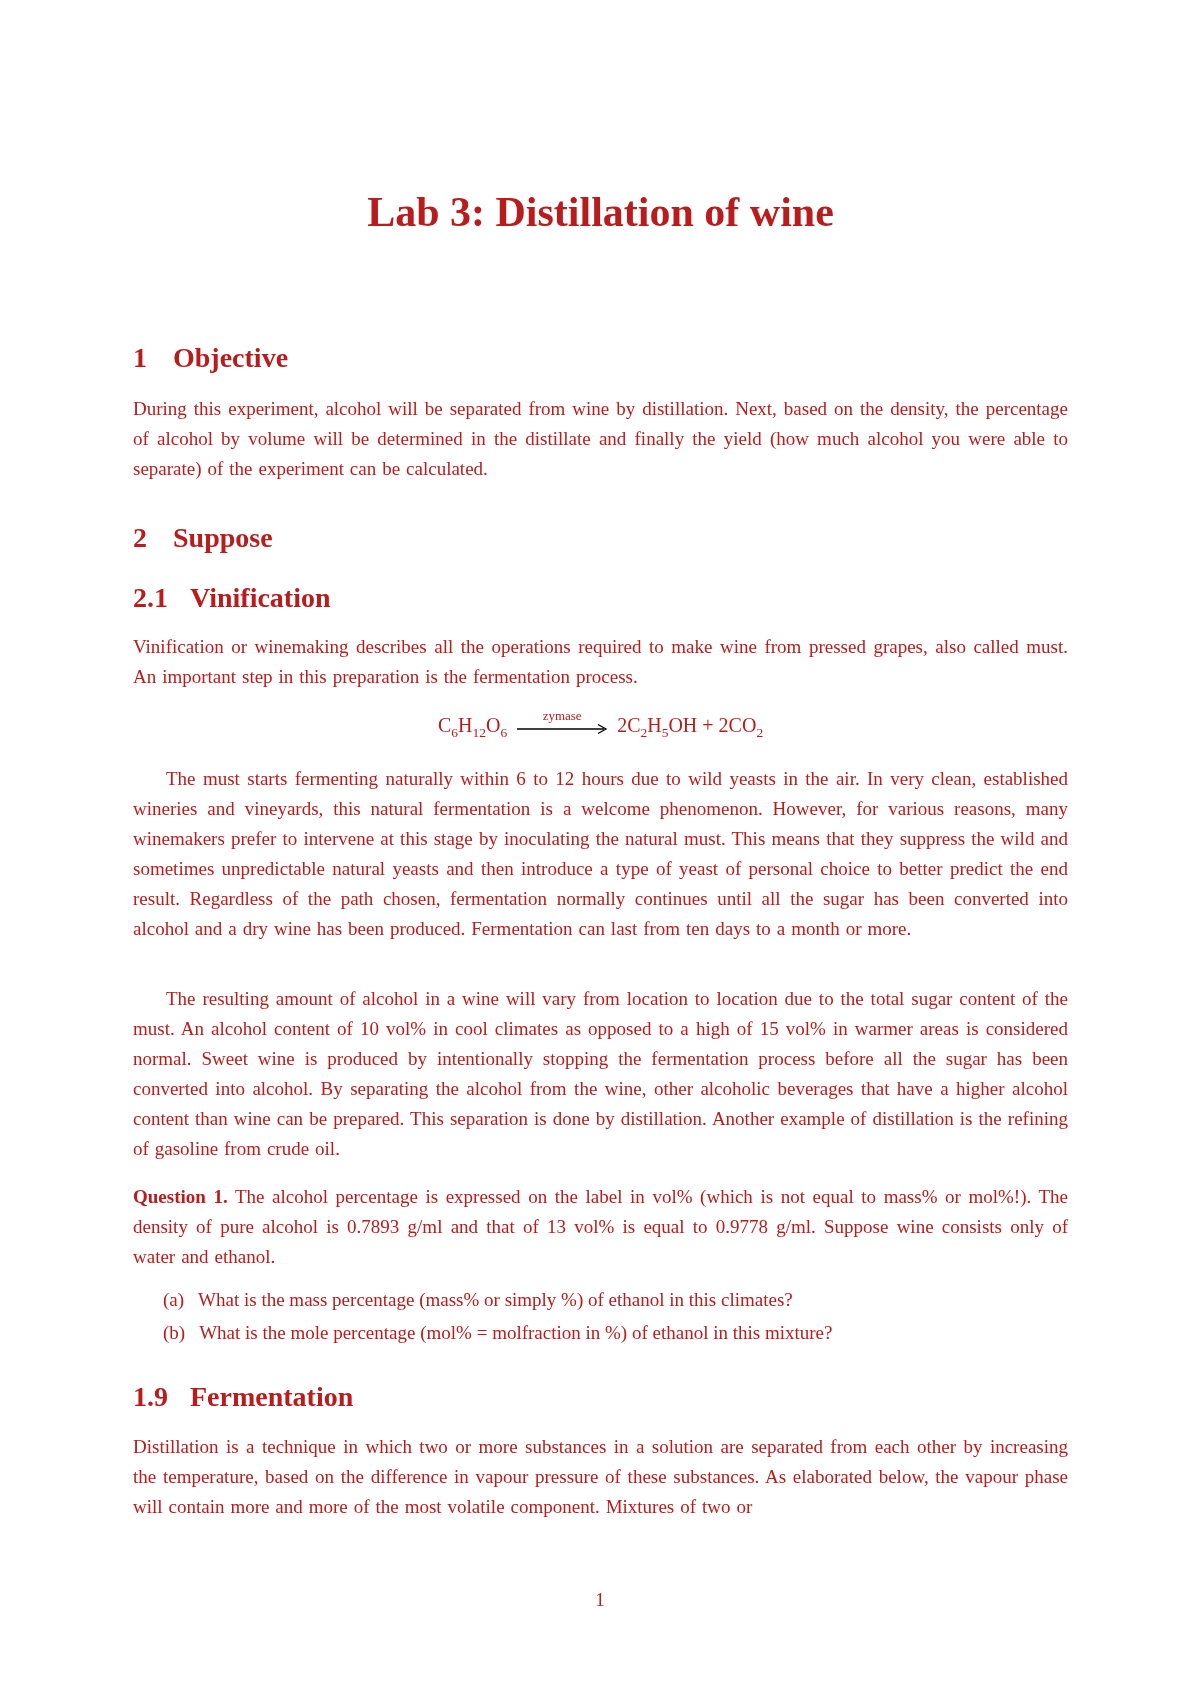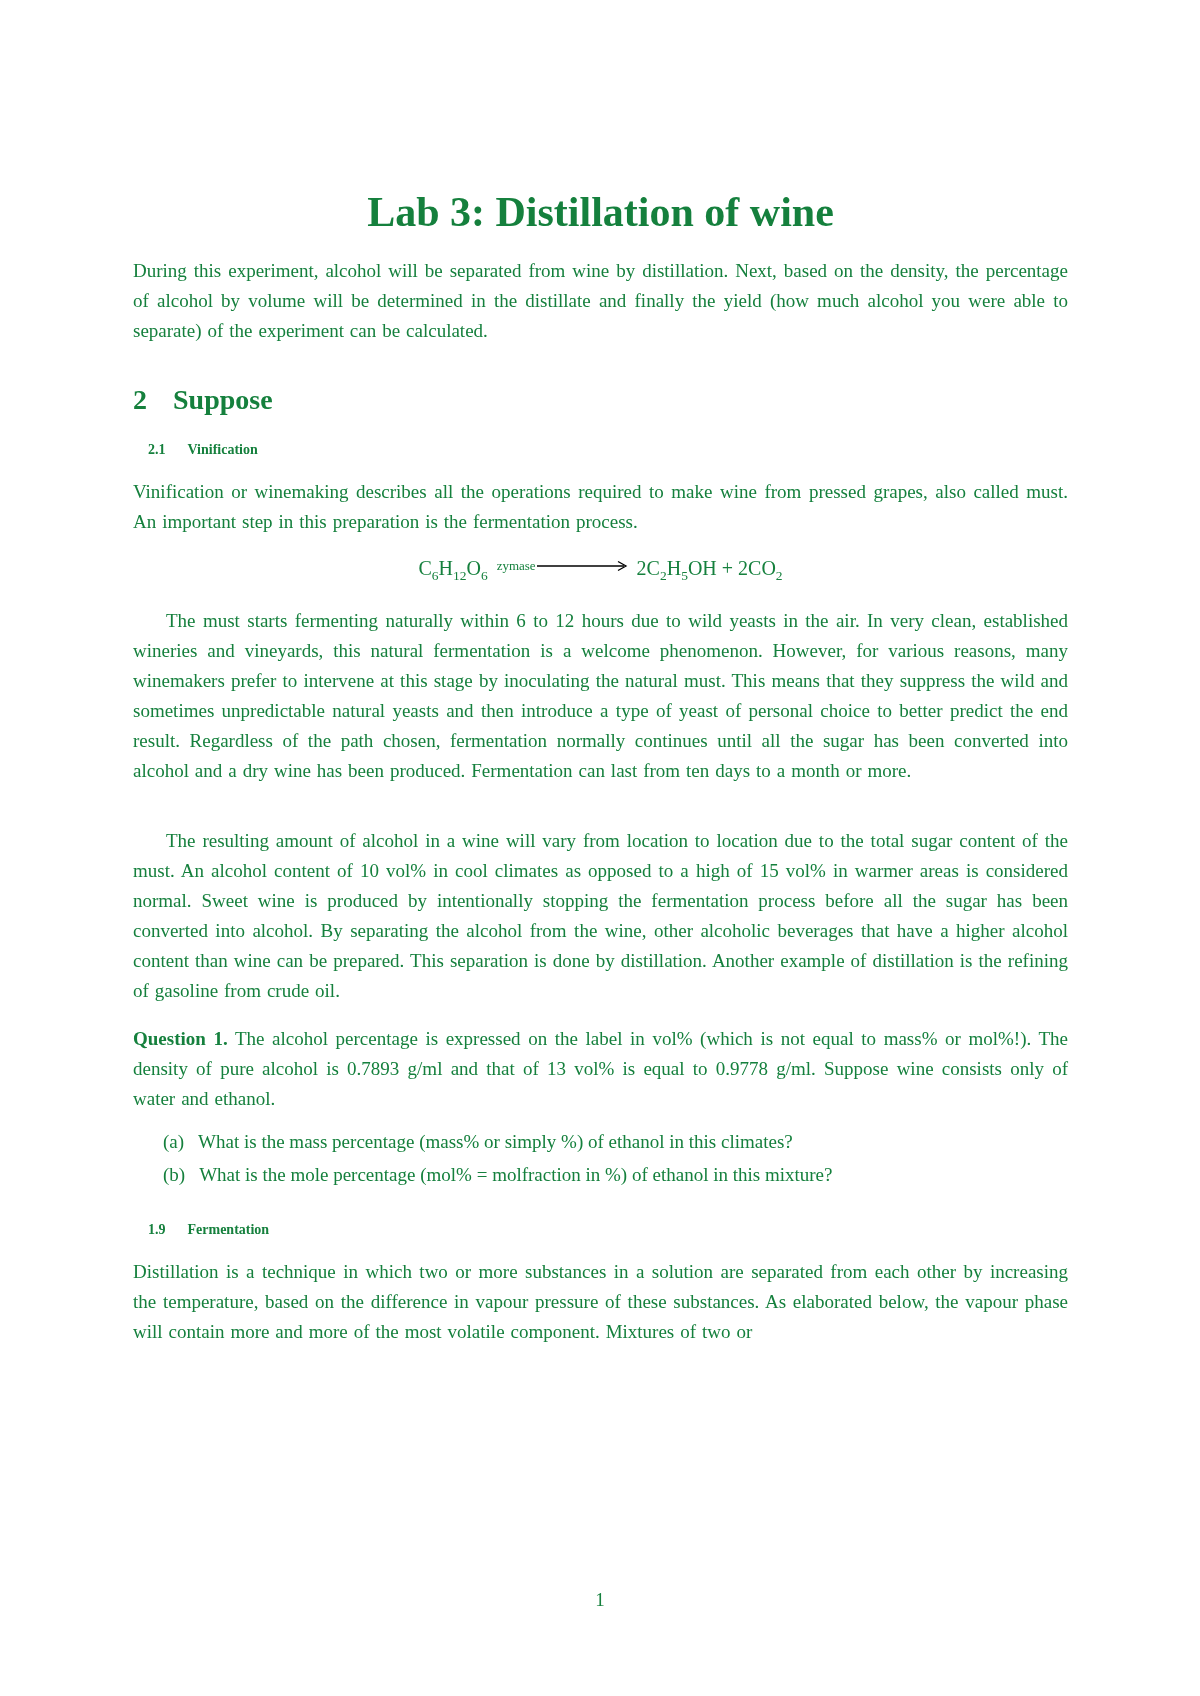--- a/index.html
+++ b/index.html
@@ -2,43 +2,43 @@
 <html><head>
 <meta charset="utf-8">
 <style>
   * { box-sizing: border-box; }
   html, body { margin: 0; padding: 0; background: #ffffff; }
   .page {
     position: relative;
     width: 1200px;
     height: 1696px;
     background: #ffffff;
-    color: #15803d;
+    color: #b91c1c;
     font-family: "Liberation Serif", "DejaVu Serif", serif;
     overflow: hidden;
   }
   .content {
     padding: 188px 132px 0 133px;
   }
   .doc-title {
     margin: 0;
     text-align: center;
     font-size: 42px;
     font-weight: 700;
     line-height: 1.15;
   }
   .sec-heading {
     margin: 0;
     font-size: 28px;
     font-weight: 700;
     line-height: 1.15;
   }
   .subsec-heading {
-    margin: 15px;
-    font-size: 14px;
+    margin: 0;
+    font-size: 28px;
     font-weight: 700;
     line-height: 1.2;
   }
   .sec-num { display: inline-block; margin-right: 26px; }
   .subsec-num { display: inline-block; margin-right: 22px; }
   .para {
     margin: 0;
     font-size: 19px;
     line-height: 30px;
     text-align: justify;
@@ -61,21 +61,21 @@
     justify-content: center;
     align-items: center;
     font-size: 20px;
   }
   .equation sub {
     font-size: 13.5px;
     line-height: 0;
   }
   .xarrow {
     display: inline-flex;
-    flex-direction: row;
+    flex-direction: column;
     align-items: center;
     margin: 0 9px;
     position: relative;
     top: -3px;
   }
   .xarrow-label {
     font-size: 13px;
     line-height: 1;
     margin-bottom: 1px;
   }
@@ -103,20 +103,23 @@
   }
 </style>
 </head>
 <body>
 
 <div class="page">
   <div class="content">
 
     <h1 class="doc-title">Lab 3: Distillation of wine</h1>
 
+    <h2 class="sec-heading mt-sec1">
+      <span class="sec-num">1</span><span>Objective</span>
+    </h2>
 
     <p class="para mt-obj">During this experiment, alcohol will be separated from wine by distillation. Next, based on the density, the percentage of alcohol by volume will be determined in the distillate and finally the yield (how much alcohol you were able to separate) of the experiment can be calculated.</p>
 
     <h2 class="sec-heading mt-sec2">
       <span class="sec-num">2</span><span>Suppose</span>
     </h2>
 
     <h3 class="subsec-heading mt-sub21">
       <span class="subsec-num">2.1</span><span>Vinification</span>
     </h3>

